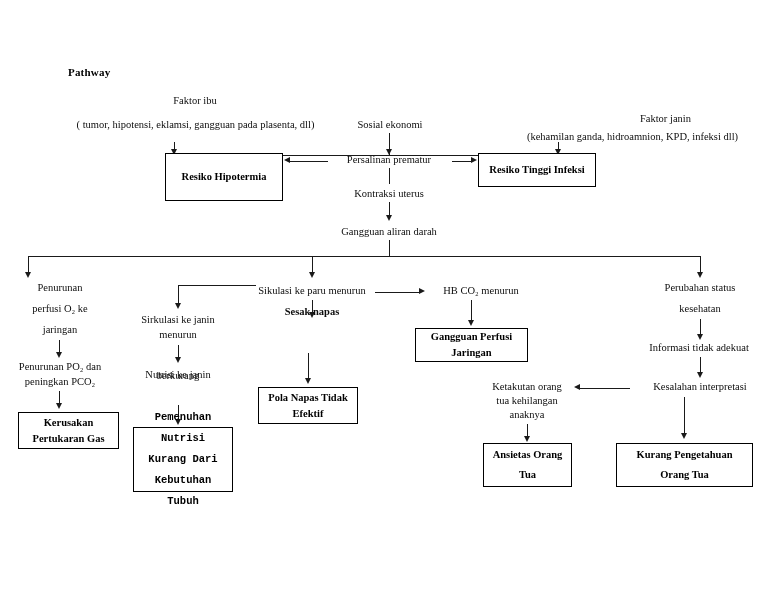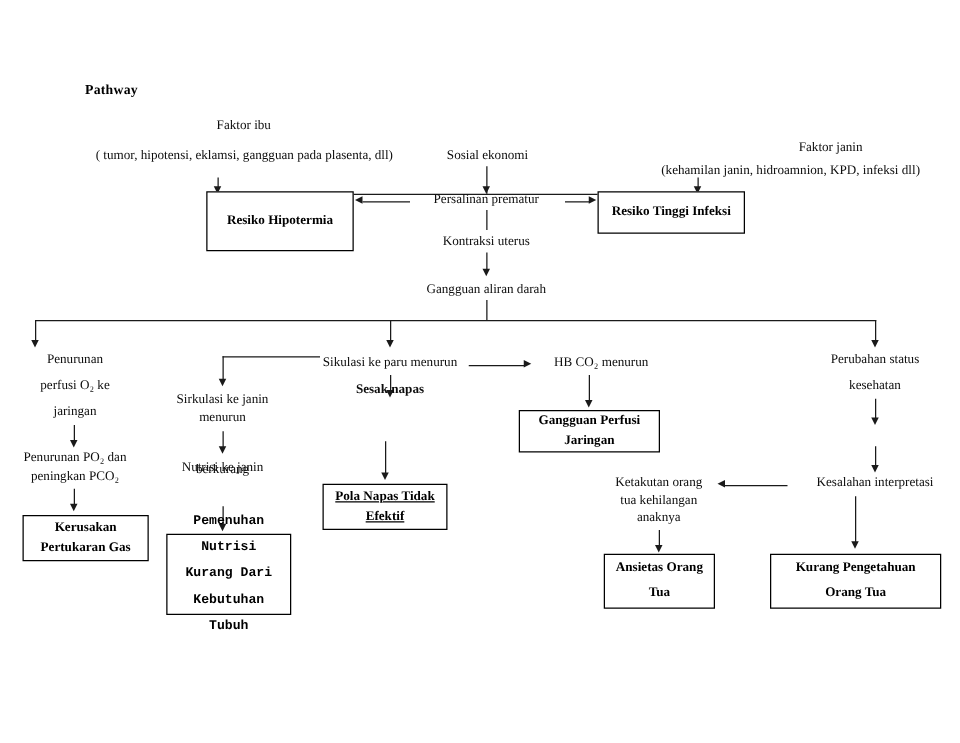--- a/index.html
+++ b/index.html
@@ -84,23 +84,23 @@
 <div id="canvas">
 
   <div class="title" style="left:68px; top:66px;">Pathway</div>
 
   <div class="lbl" style="left:155px; top:93px; width:80px;">Faktor ibu</div>
 
   <div class="lbl" style="left:28px; top:117px; width:335px;">( tumor, hipotensi, eklamsi, gangguan pada plasenta, dll)</div>
 
   <div class="lbl" style="left:340px; top:117px; width:100px;">Sosial ekonomi</div>
 
-  <div class="lbl" style="left:602px; top:111px; width:125px;">Faktor janin</div>
-
-  <div class="lbl" style="left:505px; top:129px; width:255px;">(kehamilan janin, hidroamnion, KPD, infeksi dll)</div>
+  <div class="lbl" style="left:566px; top:111px; width:125px;text-align:right;">Faktor janin</div>
+
+  <div class="lbl" style="left:505px; top:129px; width:255px;">(kehamilan ganda, hidroamnion, KPD, infeksi dll)</div>
 
   <div class="hline" style="left:175px; top:155px; width:384px;"></div>
 
   <div class="vline" style="left:174px; top:142px; height:13px;"></div>
   <div class="arrow-down" style="left:170.5px; top:149px;"></div>
 
   <div class="vline" style="left:389px; top:133px; height:22px;"></div>
   <div class="arrow-down" style="left:385.5px; top:149px;"></div>
 
   <div class="vline" style="left:558px; top:142px; height:13px;"></div>
@@ -183,21 +183,21 @@
   <div class="lbl" style="left:252px; top:283px; width:120px;">Sikulasi ke paru menurun</div>
 
   <div class="vline" style="left:312px; top:300px; height:14px;"></div>
   <div class="arrow-down" style="left:308.8px; top:312px;"></div>
 
   <div class="lbl" style="left:262px; top:304px; width:100px;font-weight:bold;">Sesak napas</div>
 
   <div class="vline" style="left:308px; top:353px; height:26px;"></div>
   <div class="arrow-down" style="left:304.8px; top:378px;"></div>
 
-  <div class="box" style="left:258px; top:387px; width:100px; height:37px; flex-direction:column;text-decoration:underline;">
+  <div class="box" style="left:258px; top:387px; width:100px; height:37px; flex-direction:column;">
     <span>Pola Napas Tidak</span>
     <span>Efektif</span>
   </div>
 
   <div class="hline" style="left:375px; top:291.5px; width:45px;"></div>
   <div class="arrow-right" style="left:419px; top:288px;"></div>
 
   <div class="lbl" style="left:426px; top:283px; width:110px;">HB CO₂ menurun</div>
 
   <div class="vline" style="left:471px; top:300px; height:22px;"></div>
@@ -207,20 +207,21 @@
     <span>Gangguan Perfusi</span>
     <span>Jaringan</span>
   </div>
 
   <div class="lbl" style="left:640px; top:280px; width:120px;">Perubahan status</div>
   <div class="lbl" style="left:640px; top:301px; width:120px;">kesehatan</div>
 
   <div class="vline" style="left:700px; top:319px; height:17px;"></div>
   <div class="arrow-down" style="left:696.8px; top:334px;"></div>
 
+  <div class="lbl" style="left:630px; top:340px; width:138px;">Informasi tidak adekuat</div>
 
   <div class="vline" style="left:700px; top:357px; height:17px;"></div>
   <div class="arrow-down" style="left:696.8px; top:372px;"></div>
 
   <div class="lbl" style="left:633px; top:379px; width:134px;">Kesalahan interpretasi</div>
 
   <div class="vline" style="left:684px; top:397px; height:37px;"></div>
   <div class="arrow-down" style="left:680.8px; top:433px;"></div>
 
   <div class="box" style="left:616px; top:443px; width:137px; height:44px; flex-direction:column; line-height:20px;">

